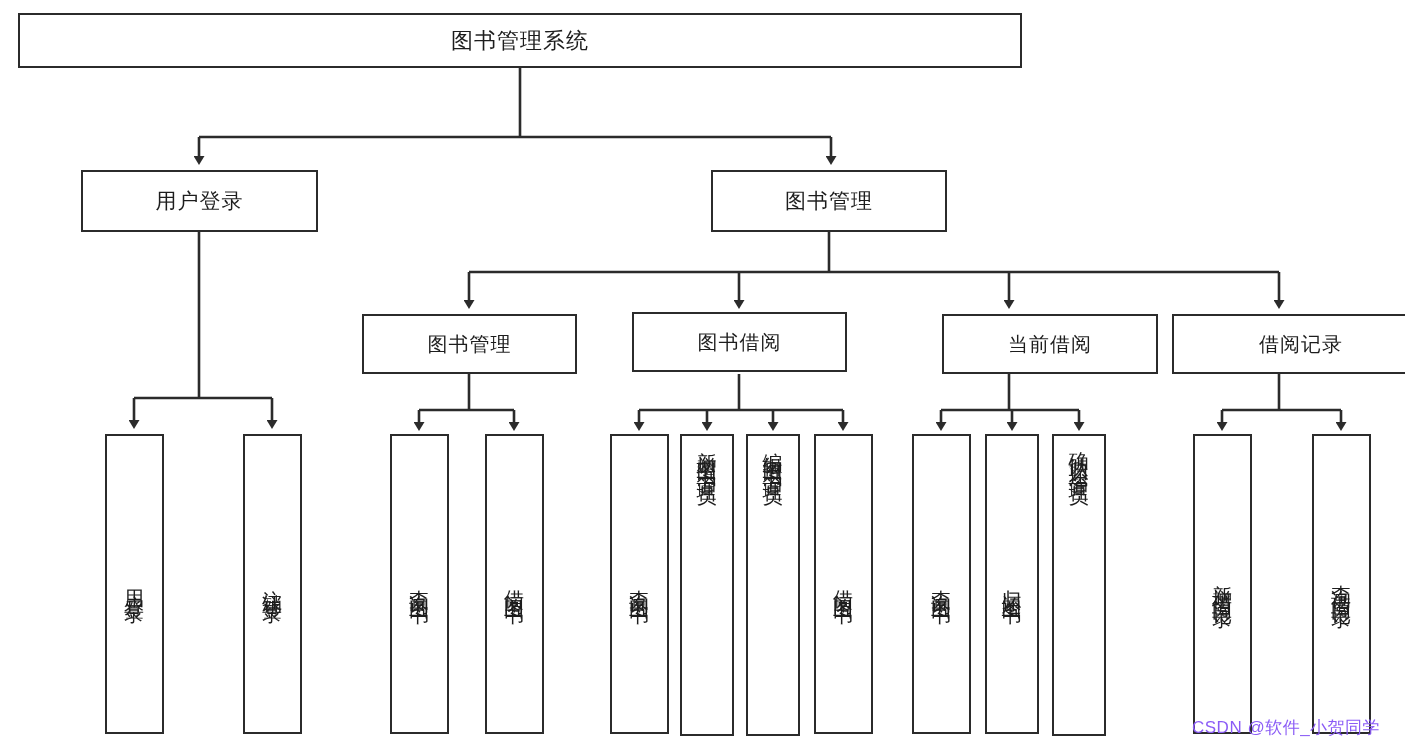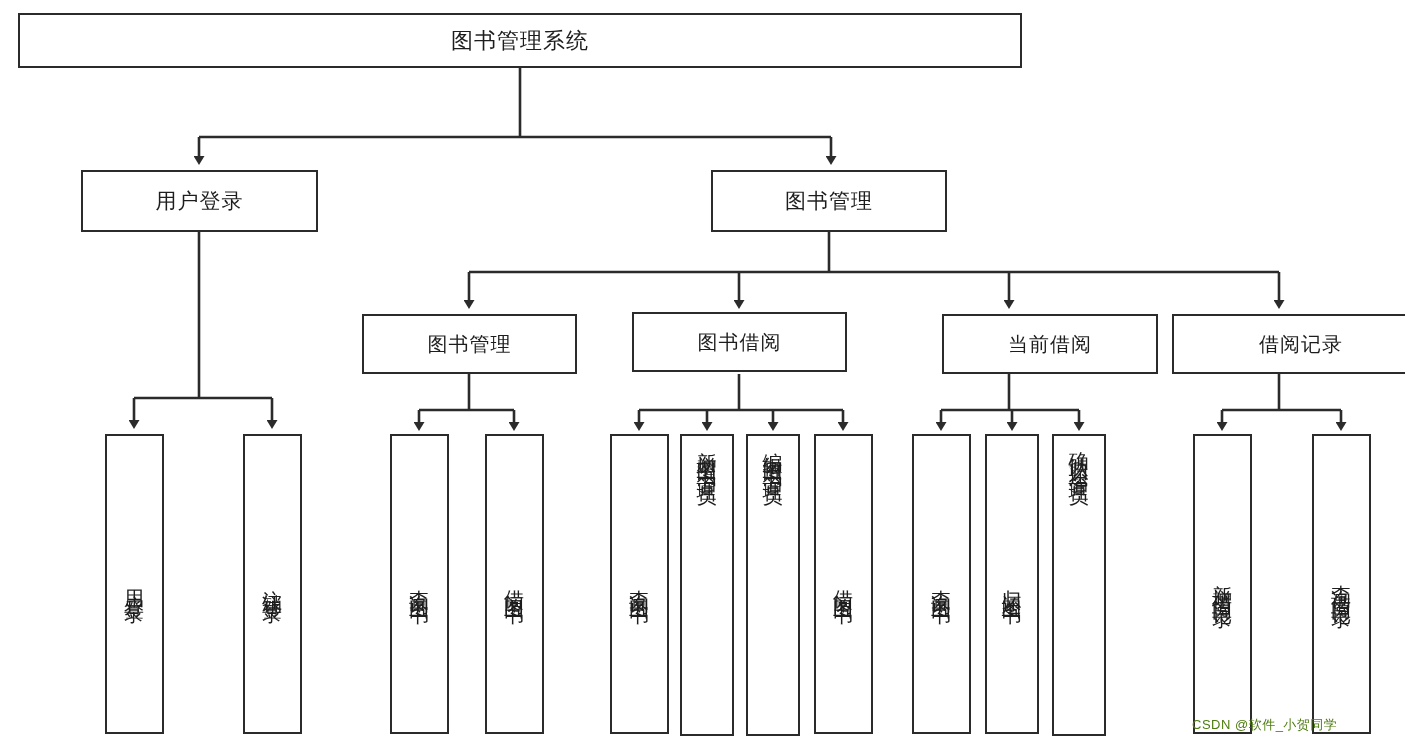--- a/index.html
+++ b/index.html
@@ -14,21 +14,21 @@
   .node.leaf{align-items:flex-start;justify-content:center;padding-top:0;}
   .node.leaf .lbl{
      writing-mode:vertical-rl;
      text-orientation:upright;
      font-size:20px;
      letter-spacing:5px;
      line-height:1;
      white-space:nowrap;
   }
   .node.leaf.centered{align-items:center;}
-  .watermark{position:absolute;color:#4d7c0f;font-size:13px;letter-spacing:0.5px;white-space:nowrap;}
+  .watermark{position:absolute;color:#8b5cf6;font-size:17px;letter-spacing:0.5px;white-space:nowrap;}
 </style>
 </head>
 <body>
 
 <div id="stage">
 
   <svg id="edges" viewBox="0 0 1405 747">
     <defs>
       <marker id="arrow" markerWidth="10" markerHeight="11" refX="2" refY="5.5" orient="auto" markerUnits="userSpaceOnUse">
         <path d="M0,0 L9,5.5 L0,11 z" fill="#2b2b2b"></path>

